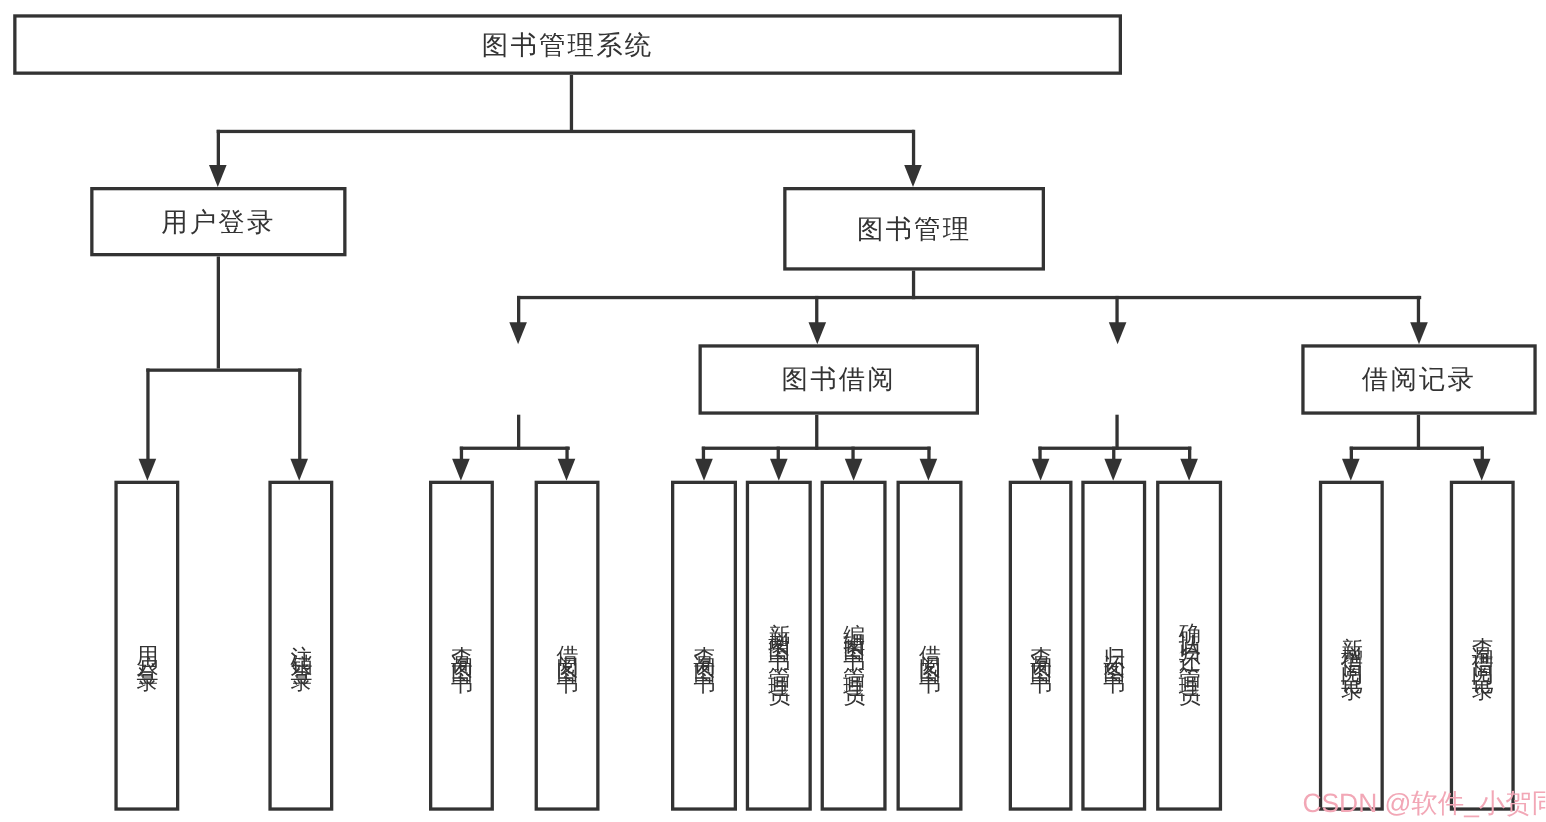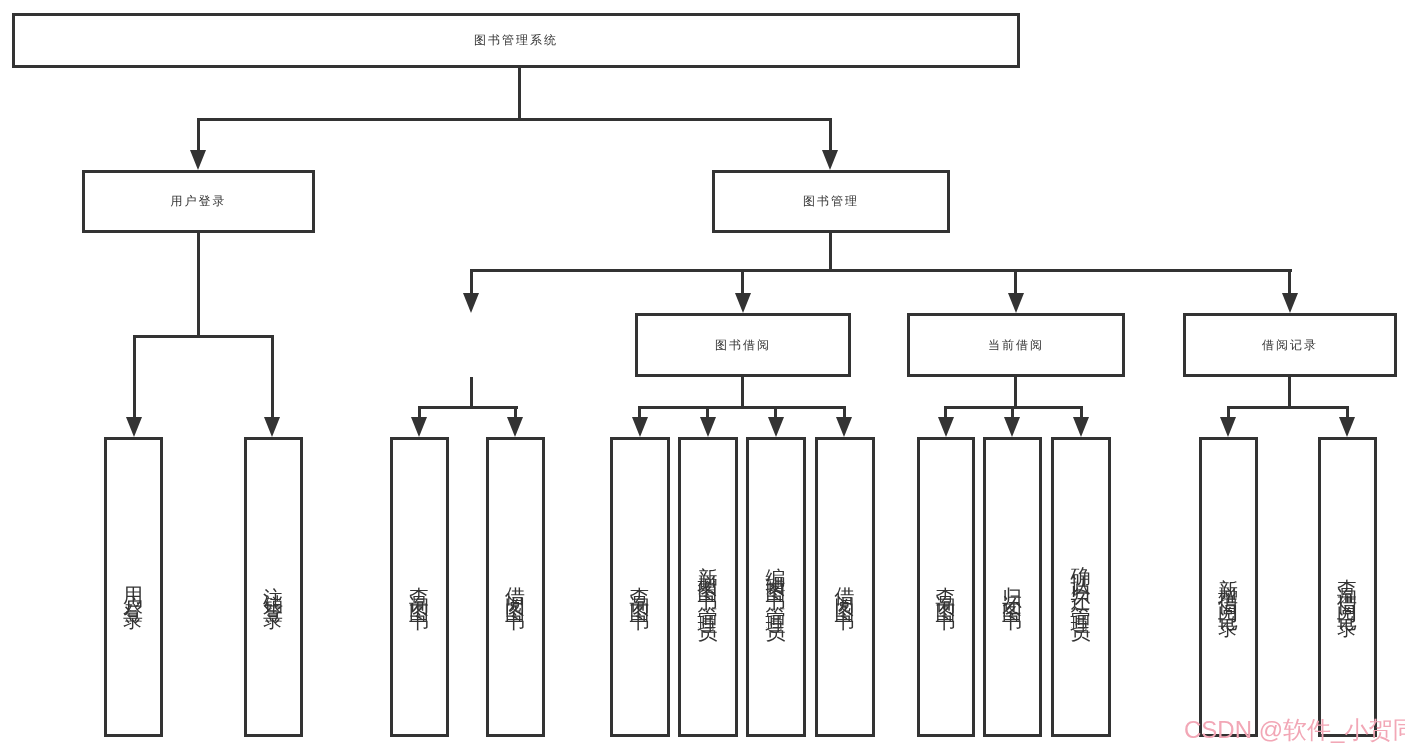--- a/index.html
+++ b/index.html
@@ -4,21 +4,21 @@
 <style>
   html,body{margin:0;padding:0;background:#fff;}
   .canvas{
     position:relative;width:1405px;height:747px;background:#ffffff;overflow:hidden;
     font-family:"Liberation Sans","DejaVu Sans",sans-serif;color:#333;
   }
   .box{
     position:absolute;background:#fff;border:3px solid #333333;box-sizing:border-box;
     display:flex;align-items:center;justify-content:center;
   }
-  .hbox{font-size:12px;letter-spacing:2px;}
+  .hbox{font-size:24px;letter-spacing:2px;}
   .vbox{
     writing-mode:vertical-rl;text-orientation:mixed;
     font-size:20px;letter-spacing:8px;line-height:1;
   }
   .vbox span{display:block;}
   .ln{position:absolute;background:#333333;}
   .ah{
     position:absolute;width:0;height:0;
     border-style:solid;border-color:transparent;
     border-width:20px 8px 0 8px;border-top-color:#333333;
@@ -92,29 +92,26 @@
   <div class="ah" style="left:1220px;top:417px"></div>
   <div class="ah" style="left:1339px;top:417px"></div>
 
   <div class="box hbox" style="left:12px;top:13px;width:1008px;height:55px">
     <span>图书管理系统</span>
   </div>
 
   <div class="box hbox" style="left:82px;top:170px;width:233px;height:63px">
     <span>用户登录</span>
   </div>
-  <div class="box hbox" style="left:712px;top:170px;width:238px;height:63px">
+  <div class="box hbox" style="left:712px;top:170px;width:238px;height:76px">
     <span>图书管理</span>
   </div>
 
-  <div class="box hbox" style="left:635px;top:313px;width:216px;height:64px">
+  <div class="box hbox" style="left:635px;top:313px;width:255px;height:64px">
     <span>图书借阅</span>
-  </div>
-  <div class="box hbox" style="left:907px;top:313px;width:218px;height:64px">
-    <span>当前借阅</span>
   </div>
   <div class="box hbox" style="left:1183px;top:313px;width:214px;height:64px">
     <span>借阅记录</span>
   </div>
 
   <div class="box vbox" style="left:104px;top:437px;width:59px;height:300px">
     <span>用户登录</span>
   </div>
   <div class="box vbox" style="left:244px;top:437px;width:59px;height:300px">
     <span>注销登录</span>

